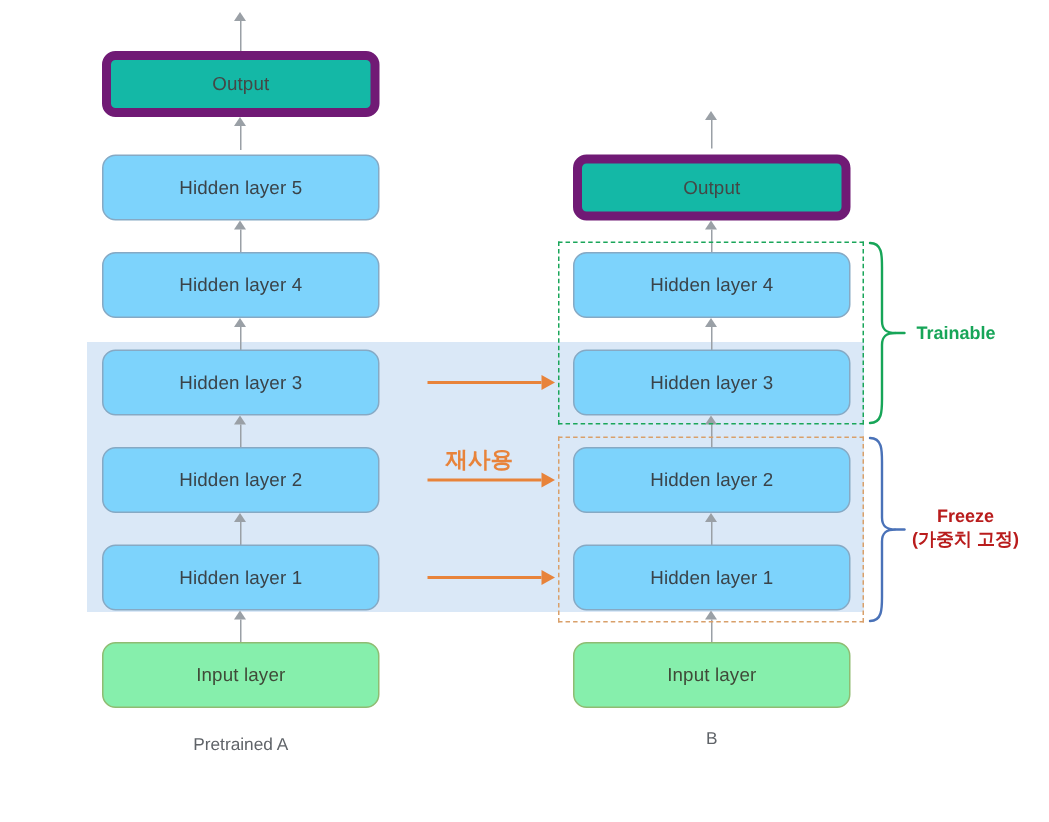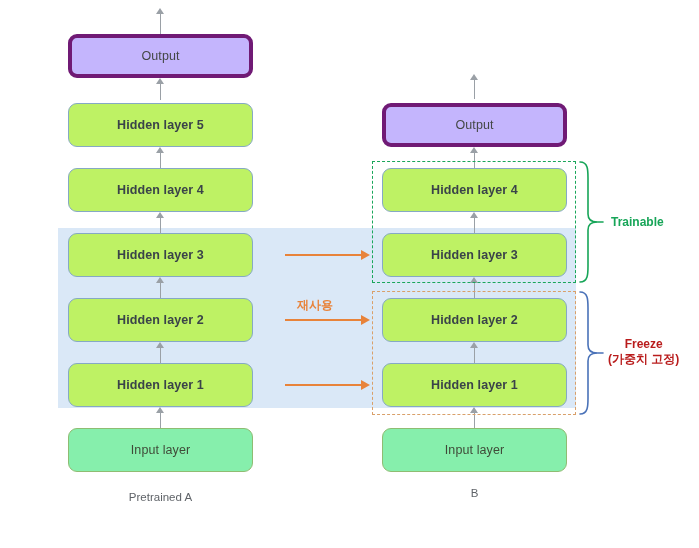--- a/index.html
+++ b/index.html
@@ -34,28 +34,27 @@
     display: flex;
     align-items: center;
     justify-content: center;
     font-size: 12.5px;
     letter-spacing: .1px;
     color: #3c4043;
     background: #ffffff;
     border: 1px solid #7ba7c7;
   }
   .node.hidden-node {
-    background: #bef264;
+    background: #7dd3fc;
     border: 1px solid #86a9c4;
     color: #3a4349;
-    font-weight: bold;
   }
   .node.output-node {
-    background: #c4b5fd;
-    border: 4px solid #701a75;
+    background: #14b8a6;
+    border: 6px solid #701a75;
     color: #444746;
   }
   .node.input-node {
     background: #86efac;
     border: 1px solid #8fbc72;
     color: #3f4a38;
   }
 
   
   .vconn {
@@ -81,21 +80,21 @@
   .hhead {
     position: absolute;
     width: 0;
     height: 0;
     border-top: 5px solid transparent;
     border-bottom: 5px solid transparent;
     border-left: 9px solid #e8833a;
   }
   .reuse-label {
     position: absolute;
-    font-size: 12px;
+    font-size: 15px;
     font-weight: 700;
     color: #e8833a;
     white-space: nowrap;
   }
 
   
   .dashbox {
     position: absolute;
     box-sizing: border-box;
     background: transparent;

